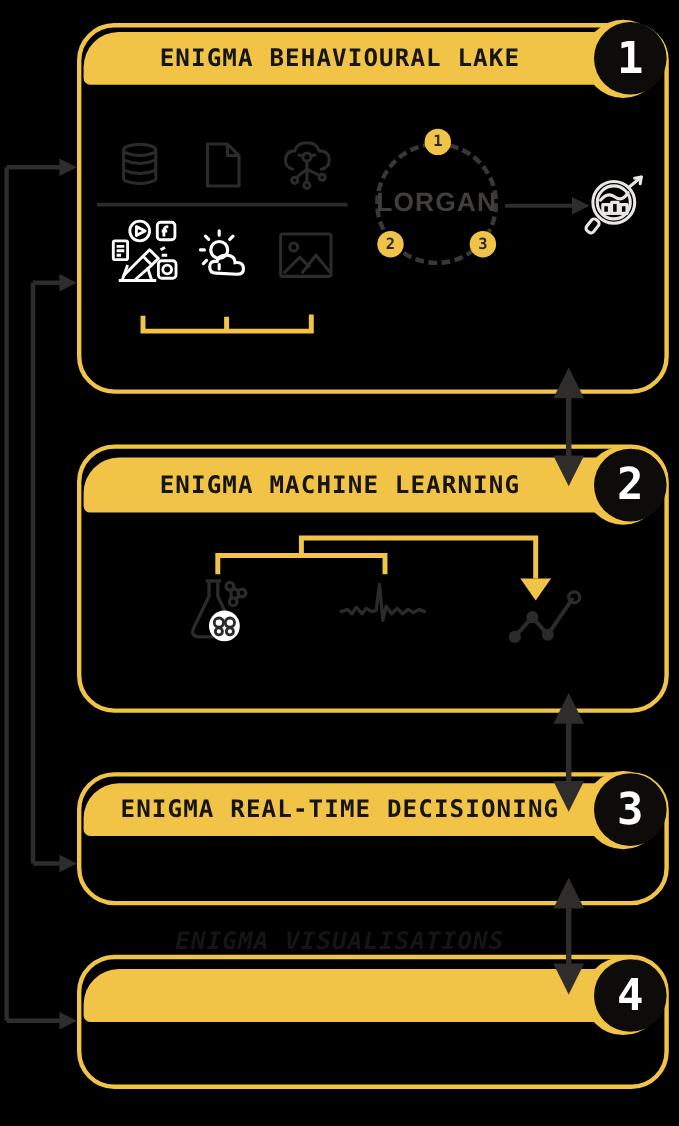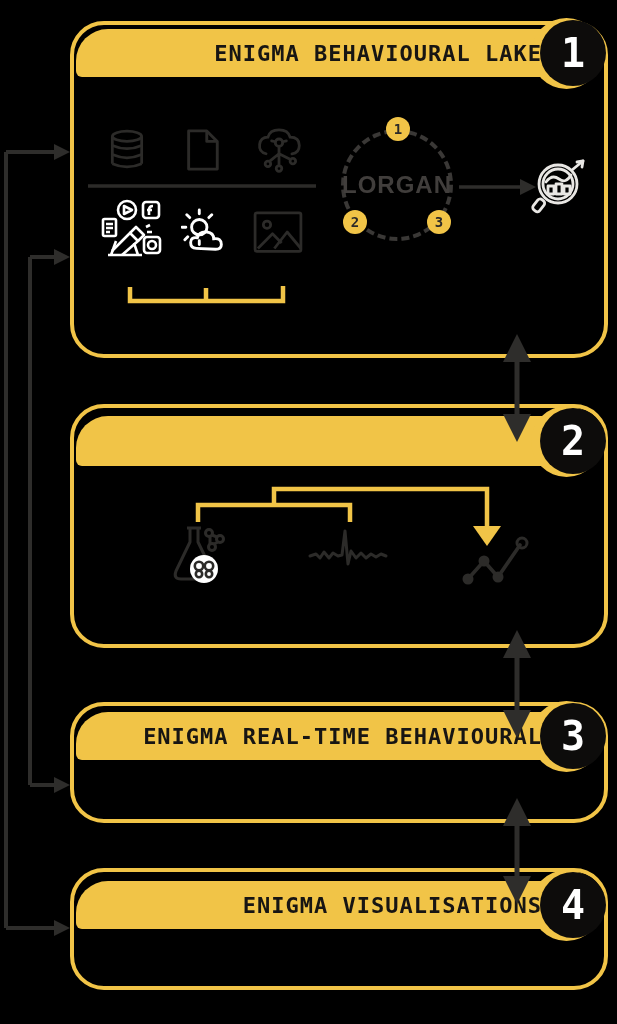--- a/index.html
+++ b/index.html
@@ -1,20 +1,20 @@
 <!DOCTYPE html>
 <html><head>
 <meta charset="utf-8">
 <style>
   html,body{margin:0;padding:0;background:#000;}
   #canvas{position:relative;width:617px;height:1024px;background:#000;overflow:hidden;
           font-family:"DejaVu Sans Mono", monospace;}
   .box{position:absolute;border:4px solid #F1C447;border-radius:34px;background:transparent;box-sizing:border-box;}
   .band{position:absolute;background:#F1C447;border-radius:32px 0 0 6px;}
-  .band-title{position:absolute;width:100%;text-align:right;color:#171513;font-weight:bold;
+  .band-title{position:absolute;width:100%;text-align:center;color:#171513;font-weight:bold;
               font-size:22px;letter-spacing:1px;white-space:nowrap;}
   .crescent{position:absolute;width:71px;height:71px;border-radius:50%;background:#F1C447;}
   .disc{position:absolute;width:66px;height:66px;border-radius:50%;background:#0d0c0b;
         display:flex;align-items:center;justify-content:center;}
   .disc span{color:#ffffff;font-weight:bold;font-size:40px;line-height:1;}
   .lorgan-circle{position:absolute;left:341px;top:129px;width:112px;height:112px;border-radius:50%;
                  border:4px dashed #3a3836;box-sizing:border-box;}
   .lorgan-label{position:absolute;left:341px;top:129px;width:112px;height:112px;display:flex;
                 align-items:center;justify-content:center;color:#413e3c;font-weight:bold;
                 font-size:24px;letter-spacing:1px;font-family:Liberation Sans, sans-serif;}
@@ -121,20 +121,21 @@
       <rect x="8" y="44" width="8" height="13" rx="3" transform="rotate(38 12 50)"></rect>
     </g>
   </svg>
 
   <div class="box" style="left:70px;top:404px;width:538px;height:244px;"></div>
   <div class="band" style="left:76px;top:416px;width:466px;height:50px;"></div>
   <div class="crescent" style="left:531px;top:406px;"></div>
   <div class="disc" style="left:540px;top:408px;">
     <span>2</span>
   </div>
+  <div class="band-title" style="left:76px;top:429px;width:466px;">ENIGMA MACHINE LEARNING</div>
 
   <svg class="icon" style="left:163px;top:524px;" width="66" height="66" viewBox="0 0 66 66">
     <g fill="none" stroke="#2c2b29" stroke-width="3" stroke-linejoin="round">
       <path d="M24,4 H38 M27,4 V18 L13,47 Q10,55 18,55 H44 Q52,55 49,47 L35,18 V4"></path>
       <circle cx="46" cy="9" r="3.5"></circle>
         <circle cx="57" cy="15" r="3.5"></circle>
         <circle cx="49" cy="23" r="3.5"></circle>
       <path d="M49,11 L54,13 M55,18 L51,20 M47,20 L47,13"></path>
     </g>
     <circle cx="41" cy="45" r="14" fill="#ffffff"></circle>
@@ -159,29 +160,29 @@
     </g>
     <circle cx="62" cy="8" r="5" fill="none" stroke="#2c2b29" stroke-width="3"></circle>
   </svg>
 
   <div class="box" style="left:70px;top:702px;width:538px;height:121px;"></div>
   <div class="band" style="left:76px;top:712px;width:466px;height:48px;"></div>
   <div class="crescent" style="left:531px;top:701px;"></div>
   <div class="disc" style="left:540px;top:703px;">
     <span>3</span>
   </div>
-  <div class="band-title" style="left:76px;top:724px;width:466px;">ENIGMA REAL-TIME BEHAVIOURAL</div>
+  <div class="band-title" style="left:76px;top:724px;width:466px;">ENIGMA REAL-TIME DECISIONING</div>
 
   <div class="box" style="left:70px;top:868px;width:538px;height:122px;"></div>
   <div class="band" style="left:76px;top:881px;width:466px;height:48px;"></div>
   <div class="crescent" style="left:531px;top:870px;"></div>
   <div class="disc" style="left:540px;top:872px;">
     <span>4</span>
   </div>
-  <div class="band-title" style="left:76px;top:893px;width:466px;">ENIGMA VISUALISATIONS</div>
+  <div class="band-title" style="left:76px;top:844px;width:466px;font-style:italic;">ENIGMA VISUALISATIONS</div>
 
   <svg class="overlay" width="617" height="1024" viewBox="0 0 617 1024">
 
     <path d="M88,186 H316" stroke="#2c2b29" stroke-width="3.5"></path>
 
     <path d="M130,287 V301 H283 V286 M206,288 V301" fill="none" stroke="#F1C447" stroke-width="4.5"></path>
 
     <path d="M459,187 H520" stroke="#2e2d2b" stroke-width="3.5"></path>
     <polygon points="536,187 520,179 520,195" fill="#2e2d2b"></polygon>
 

